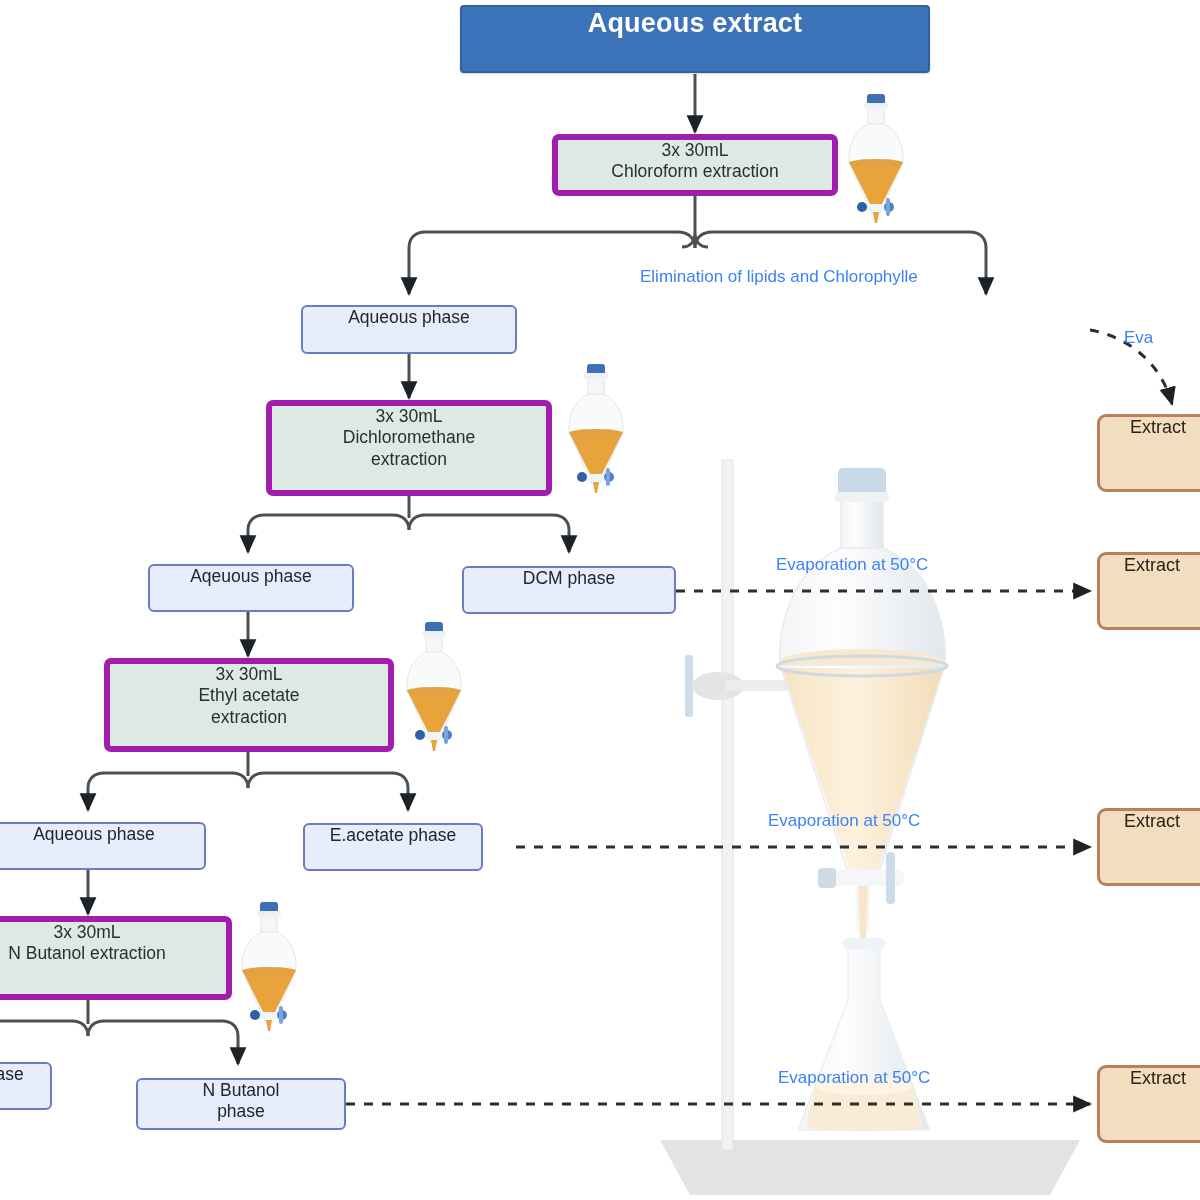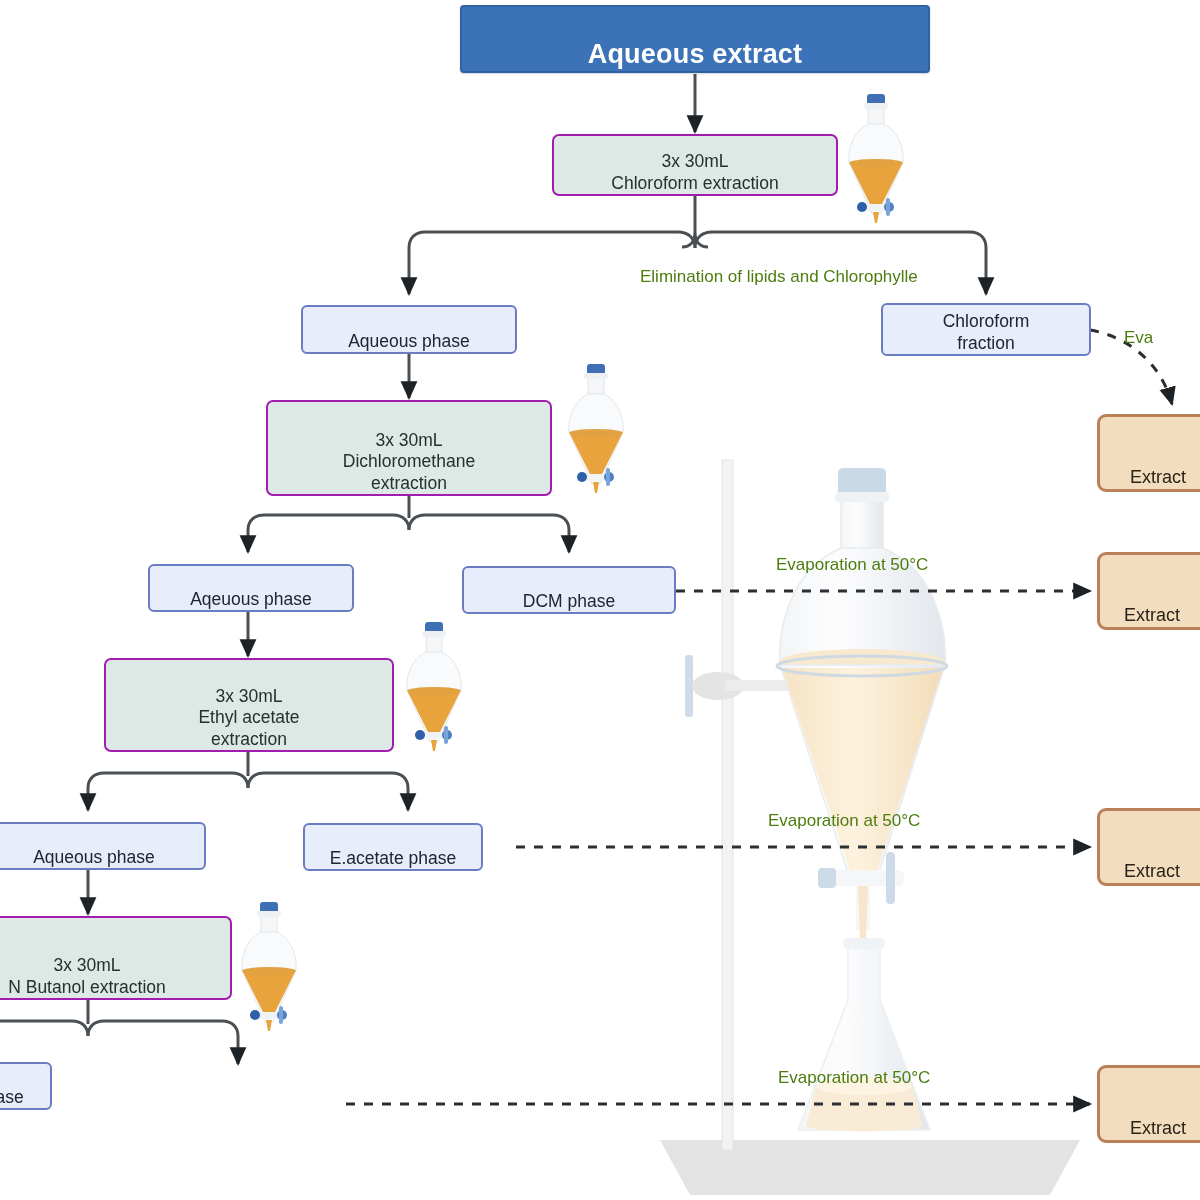--- a/index.html
+++ b/index.html
@@ -10,21 +10,21 @@
     font-family:"Liberation Sans","DejaVu Sans",sans-serif;
     overflow:hidden;
     position:relative;
   }
   #stage{position:absolute;inset:0;width:1200px;height:1200px;overflow:hidden;}
 
   
   .node{
     position:absolute;
     box-sizing:border-box;
-    display:flex;align-items:flex-end;justify-content:center;
+    display:flex;align-items:flex-start;justify-content:center;
     text-align:center;
     line-height:1.22;
     border-radius:5px;
     white-space:pre-line;
   }
 
   
   .n-header{
     background:#3b72b8;
     border:2px solid #2f61a3;
@@ -32,21 +32,21 @@
     font-size:27px;
     font-weight:bold;
     letter-spacing:.2px;
     border-radius:4px;
     box-shadow:0 1px 2px rgba(0,0,0,.18);
   }
 
   
   .n-proc{
     background:#dde9e4;
-    border:2px solid #a21caf;
+    border:6px solid #a21caf;
     color:#26312f;
     font-size:17.5px;
     border-radius:7px;
   }
 
   
   .n-phase{
     background:#e7edfa;
     border:2px solid #6a7cc3;
     color:#20262f;
@@ -60,21 +60,21 @@
     border:3px solid #b9805a;
     color:#2b2218;
     font-size:18px;
     border-radius:9px;
   }
 
   
   .edge-label{
     position:absolute;
     font-size:17px;
-    color:#4d7c0f;
+    color:#3b82f6;
     white-space:nowrap;
   }
 
   
   svg.wires{position:absolute;left:0;top:0;width:1200px;height:1200px;overflow:visible;}
 
   
   .funnel{position:absolute;}
   .flask-art{position:absolute;}
 </style>
@@ -195,24 +195,20 @@
 
   <div class="node n-proc" style="left:552px;top:134px;width:286px;height:62px;">
     <span>3x 30mL
 Chloroform extraction</span>
   </div>
 
   <div class="node n-phase" style="left:301px;top:305px;width:216px;height:49px;">
     <span>Aqueous phase</span>
   </div>
 
-  <div class="node n-phase" style="left:881px;top:303px;width:210px;height:53px;">
-    <span>Chloroform
-fraction</span>
-  </div>
 
   <div class="node n-proc" style="left:266px;top:400px;width:286px;height:96px;">
     <span>3x 30mL
 Dichloromethane
 extraction</span>
   </div>
 
   <div class="node n-phase" style="left:462px;top:566px;width:214px;height:48px;">
     <span>DCM phase</span>
   </div>
@@ -237,20 +233,24 @@
 
   <div class="node n-proc" style="left:-58px;top:916px;width:290px;height:84px;">
     <span>3x 30mL
 N Butanol extraction</span>
   </div>
 
   <div class="node n-phase" style="left:-126px;top:1062px;width:178px;height:48px;">
     <span>Aqueous phase</span>
   </div>
 
+  <div class="node n-phase" style="left:136px;top:1078px;width:210px;height:52px;">
+    <span>N Butanol
+phase</span>
+  </div>
 
   <div class="node n-extract" style="left:1097px;top:414px;width:160px;height:78px;justify-content:flex-start;padding-left:30px;">
     <span>Extract</span>
   </div>
 
   <div class="node n-extract" style="left:1097px;top:552px;width:160px;height:78px;justify-content:flex-start;padding-left:24px;">
     <span>Extract</span>
   </div>
 
   <div class="node n-extract" style="left:1097px;top:808px;width:160px;height:78px;justify-content:flex-start;padding-left:24px;">

